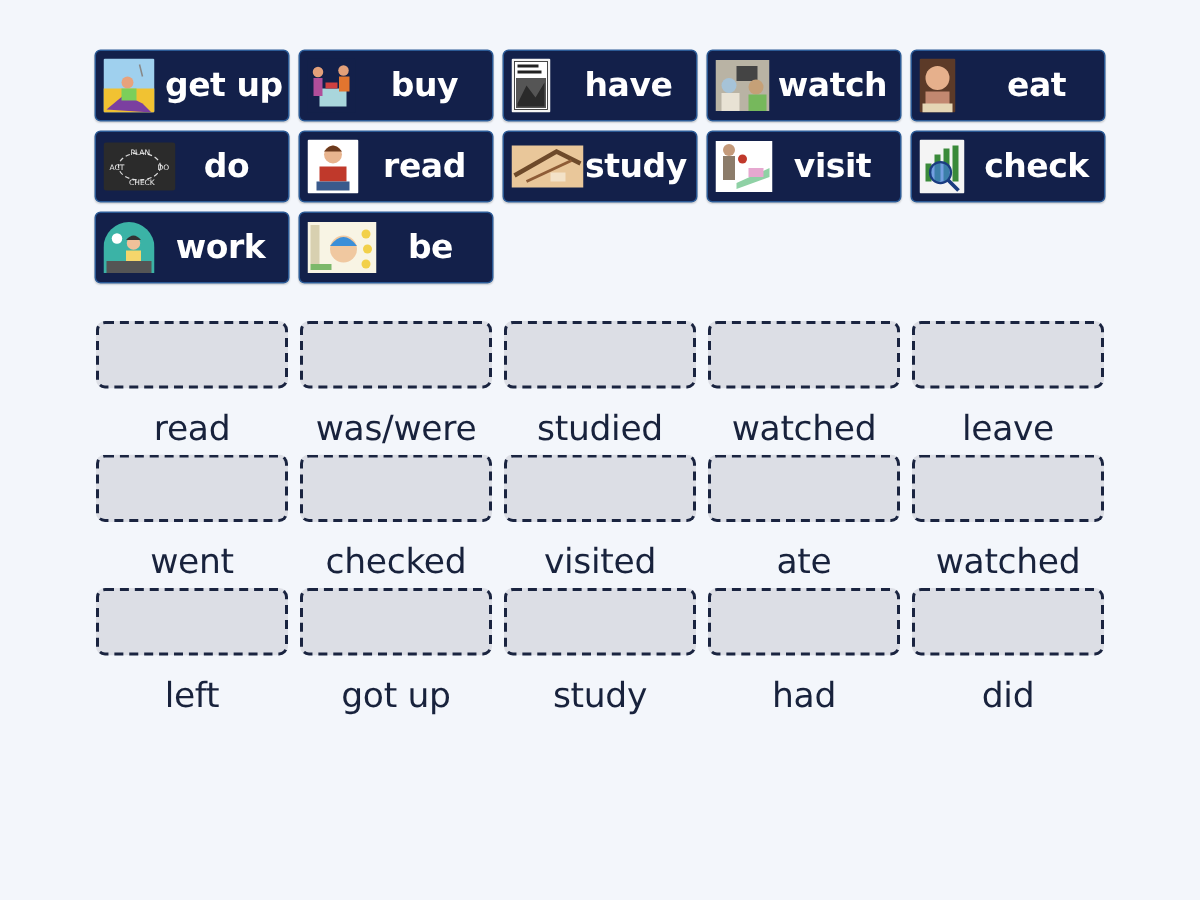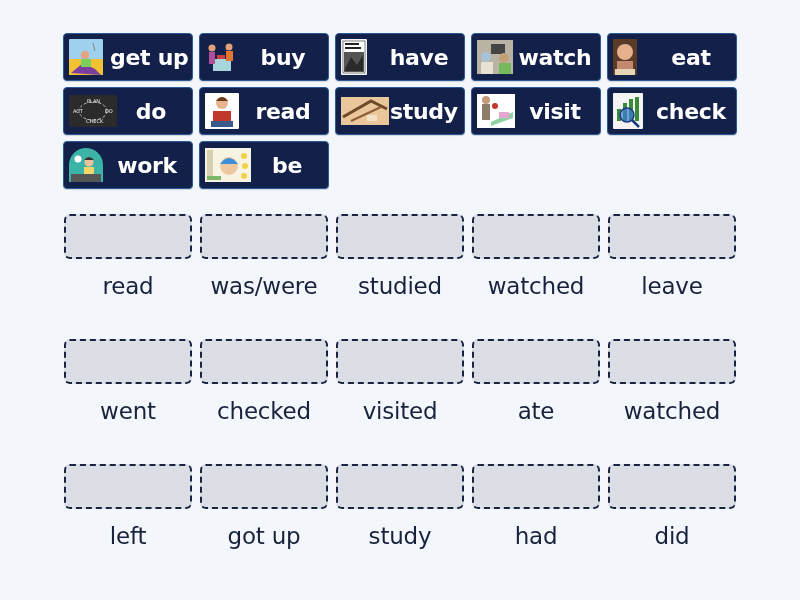--- a/index.html
+++ b/index.html
@@ -18,21 +18,21 @@
                 font-family: "DejaVu Sans", sans-serif; white-space: nowrap; }
   .tile.wide-img .word { left: 54px; }
 
   .targets { position: absolute; left: 64px; top: 214px; width: 674px; }
   .trow { display: grid; grid-template-columns: repeat(5, 128px); column-gap: 8px; margin-bottom: 0; }
   .cell { display: flex; flex-direction: column; align-items: center; }
   .drop { width: 128px; height: 45px; background: #dcdee5; border: 2px dashed #1a2440;
           border-radius: 6px; }
   .label { margin-top: 14px; height: 30px; font-size: 23px; color: #18223c;
            font-family: "DejaVu Sans", sans-serif; letter-spacing: -0.2px; white-space: nowrap; }
-  .trow + .trow { margin-top: 36px; }
+  .trow + .trow { }
 </style>
 </head>
 <body>
 
 <div class="tiles">
 
   <div class="tile">
     <svg class="thumb" width="34" height="36" viewBox="0 0 34 36">
       <rect width="34" height="36" fill="#9fd0ee"></rect>
         <rect y="20" width="34" height="16" fill="#f1c232"></rect>

